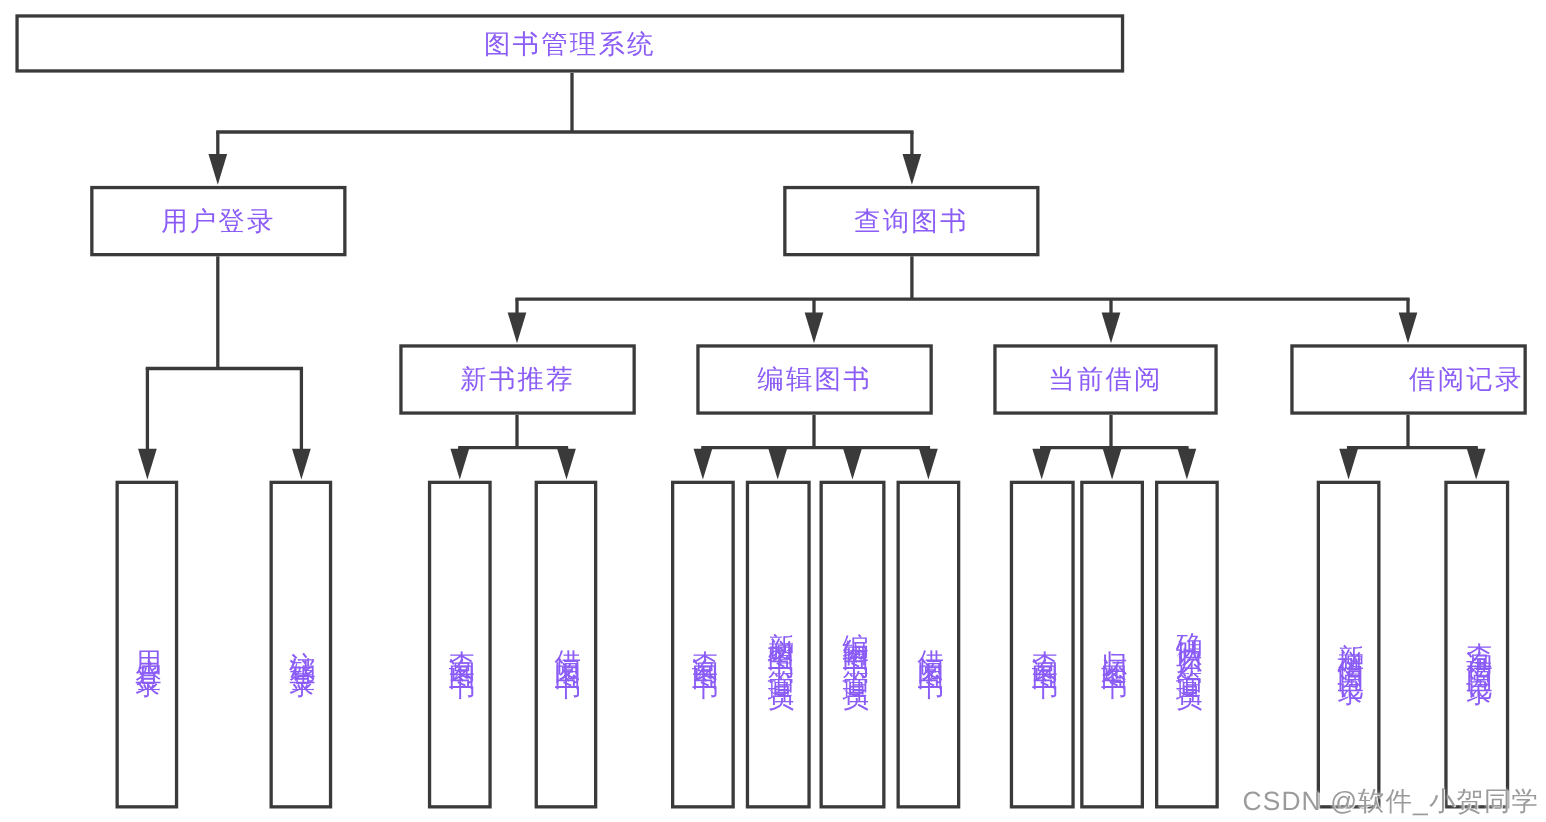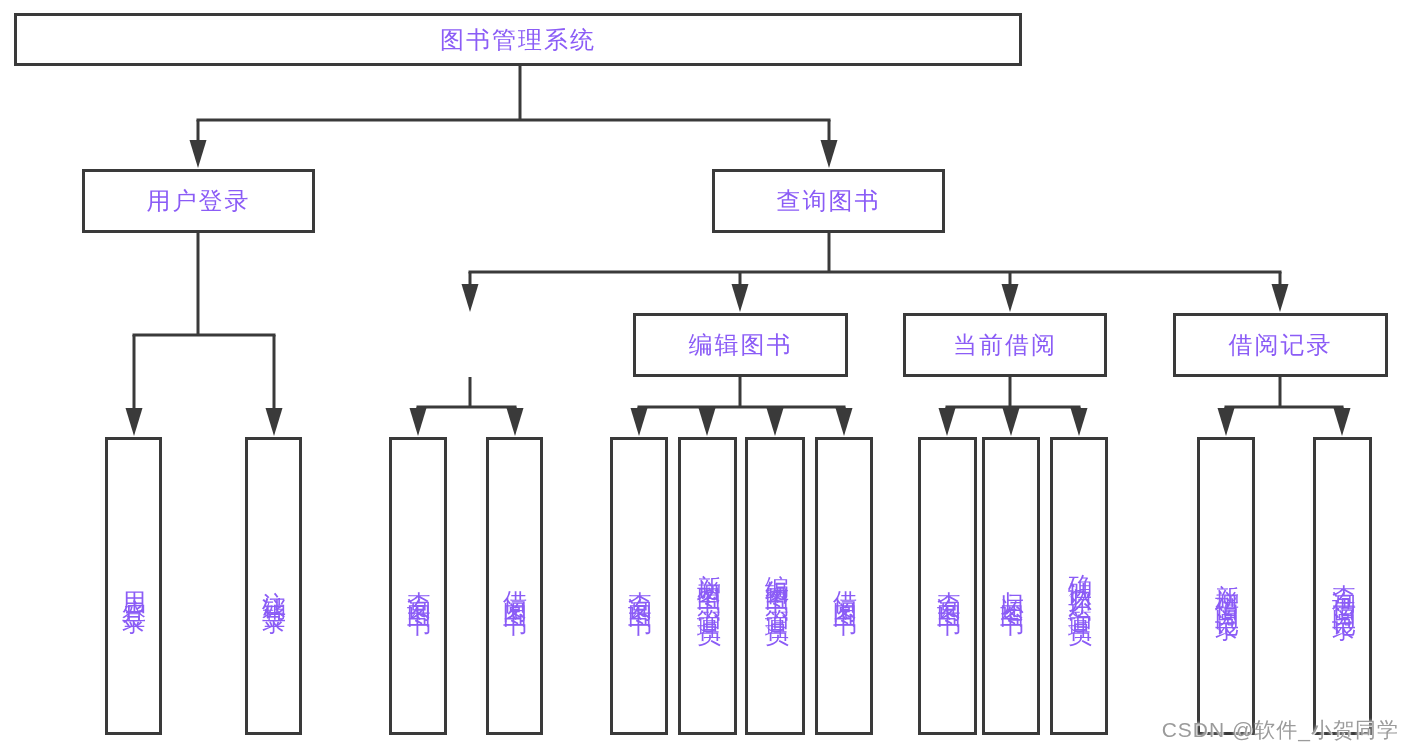--- a/index.html
+++ b/index.html
@@ -41,21 +41,21 @@
     text-orientation: mixed;
     text-align: center;
     font-size: 24px;
     letter-spacing: 7px;
     line-height: 50px;
   }
   .watermark {
     position: absolute;
     right: 6px;
     bottom: 3px;
-    font-size: 21px;
+    font-size: 24px;
     letter-spacing: 1px;
     color: #9b9b9b;
     text-shadow: 0 0 3px rgba(255,255,255,0.95), 1px 1px 0 rgba(255,255,255,0.8);
     white-space: nowrap;
   }
 </style>
 </head>
 <body>
 
 <div class="stage">
@@ -119,27 +119,30 @@
     <span>图书管理系统</span>
   </div>
 
   <div class="box hbox" style="left:82px; top:169px; width:233px; height:64px;">
     <span>用户登录</span>
   </div>
   <div class="box hbox" style="left:712px; top:169px; width:233px; height:64px;">
     <span>查询图书</span>
   </div>
 
+  <div class="box hbox" style="left:363px; top:313px; width:215px; height:64px;">
+    <span>新书推荐</span>
+  </div>
   <div class="box hbox" style="left:633px; top:313px; width:215px; height:64px;">
     <span>编辑图书</span>
   </div>
   <div class="box hbox" style="left:903px; top:313px; width:204px; height:64px;">
     <span>当前借阅</span>
   </div>
-  <div class="box hbox" style="left:1173px; top:313px; width:215px; height:64px;">
+  <div class="box hbox" style="left:1173px; top:313px; width:215px; height:64px;justify-content:flex-end;">
     <span>借阅记录</span>
   </div>
 
   <div class="box vbox" style="left:105px; width:57px;">用户登录</div>
   <div class="box vbox" style="left:245px; width:57px;">注销登录</div>
 
   <div class="box vbox" style="left:389px; width:58px;">查询图书</div>
   <div class="box vbox" style="left:486px; width:57px;">借阅图书</div>
 
   <div class="box vbox" style="left:610px; width:58px;">查询图书</div>

